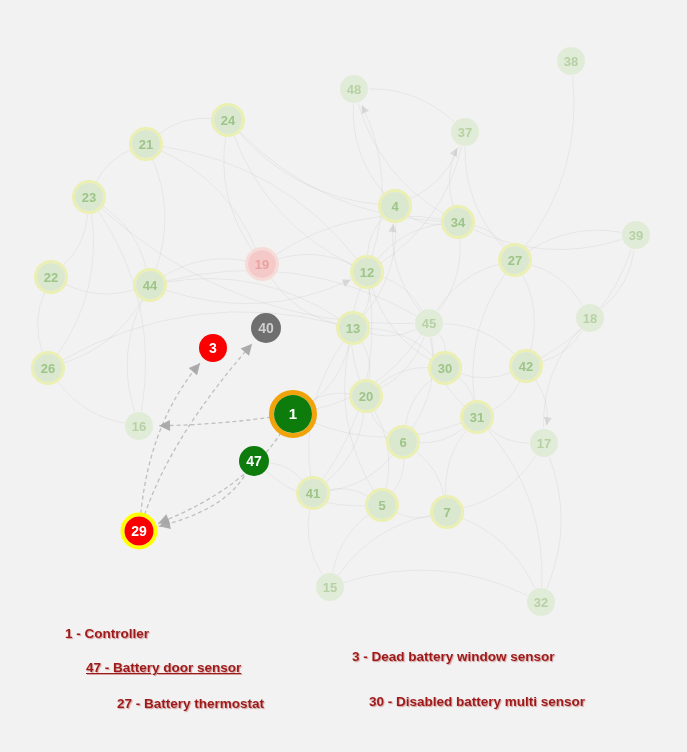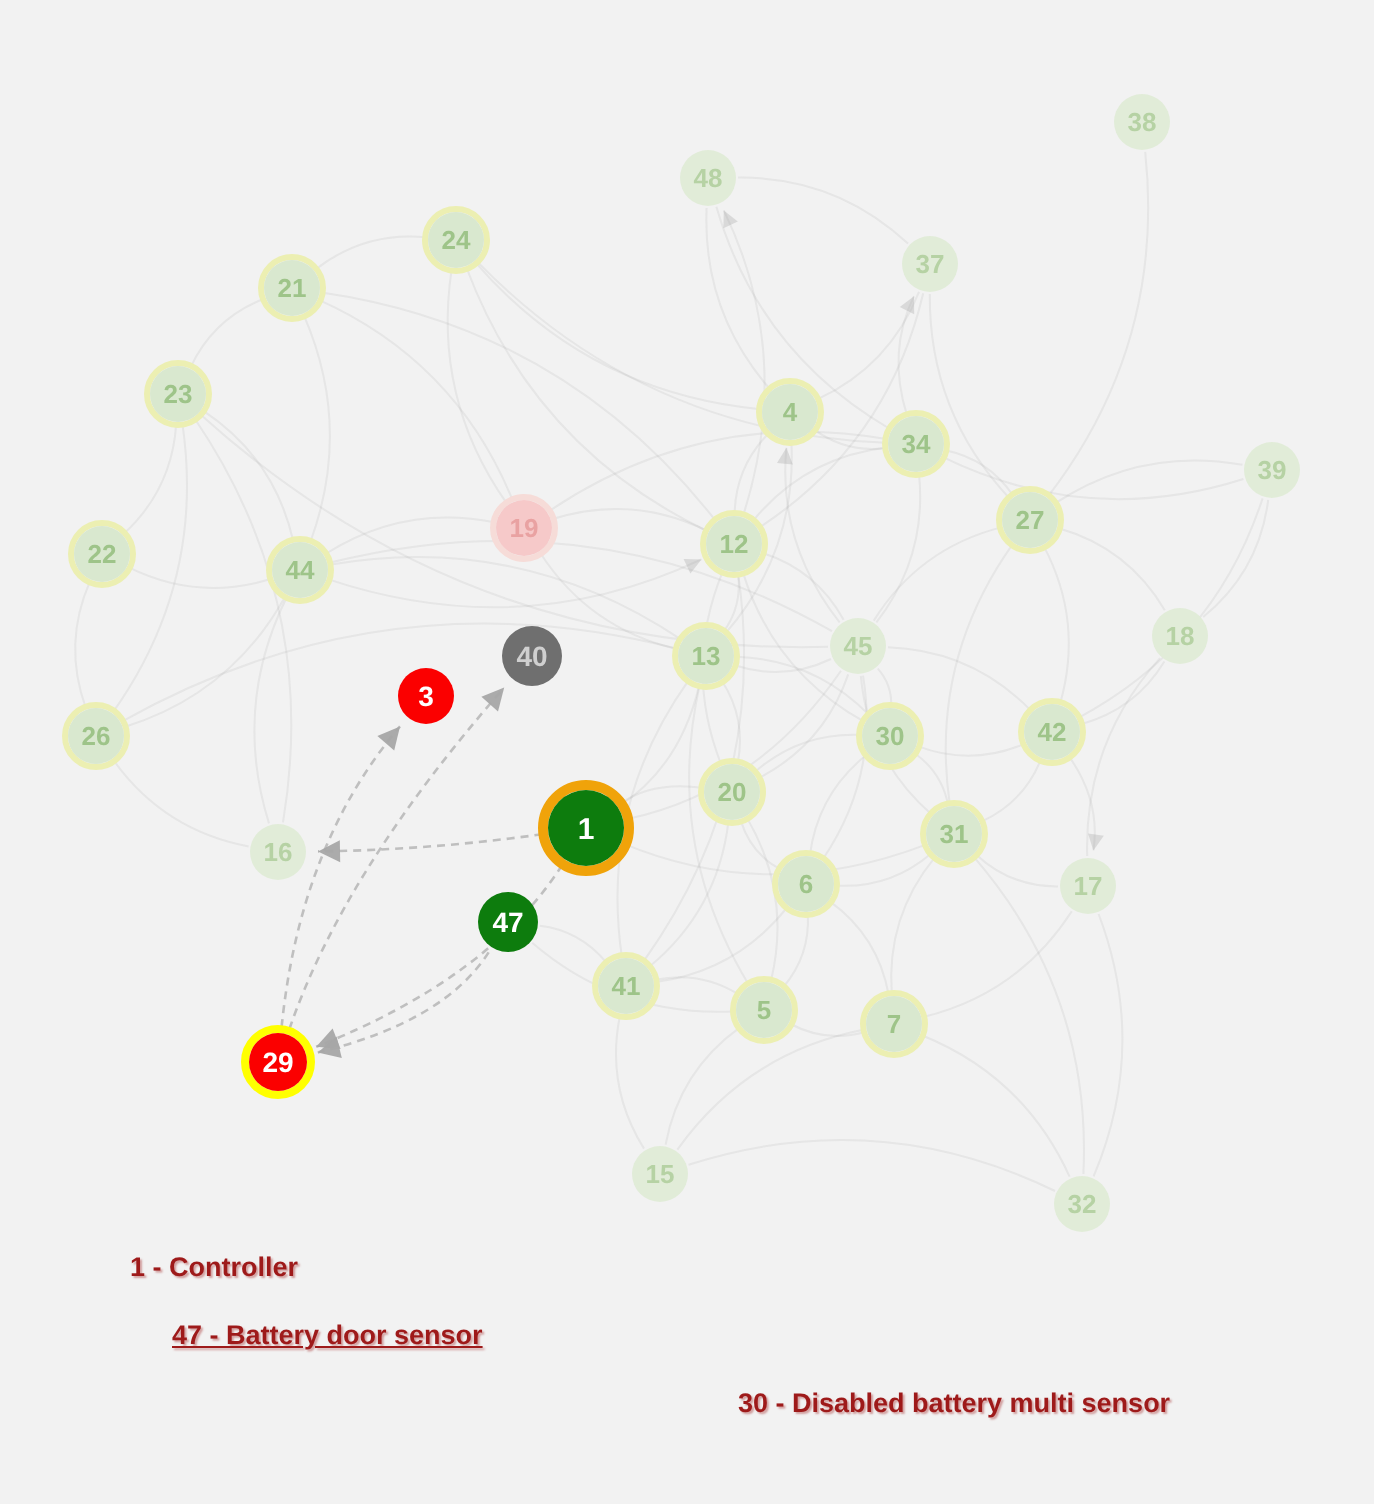--- a/index.html
+++ b/index.html
@@ -313,14 +313,16 @@
           <circle cx="139" cy="514" r="14.5" fill="#fb0000"></circle>
           <text x="139" y="514" dy="0.36em" fill="#ffffff" font-size="14">29</text>
         </g>
       </g>
   </svg>
 </div>
 
 <div id="legend">
     <div class="legend-item" style="left: 65px; top: 626px; color: rgb(158, 26, 26);">1 - Controller</div>
     <div class="legend-item" style="left: 86px; top: 660px; color: rgb(158, 26, 26); text-decoration: underline;">47 - Battery door sensor</div>
+    <div class="legend-item" style="left: 117px; top: 696px; color: rgb(158, 26, 26);">27 - Battery thermostat</div>
+    <div class="legend-item" style="left: 352px; top: 649px; color: rgb(158, 26, 26);">3 - Dead battery window sensor</div>
     <div class="legend-item" style="left: 369px; top: 694px; color: rgb(158, 26, 26);">30 - Disabled battery multi sensor</div>
   </div>
 
 </body></html>

